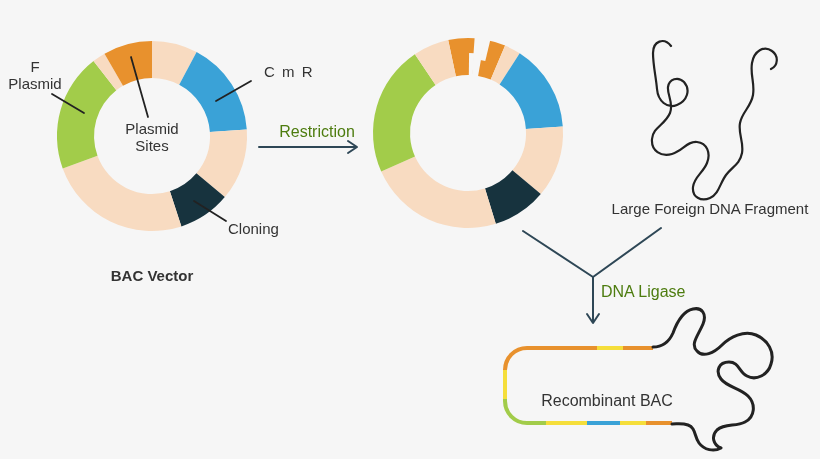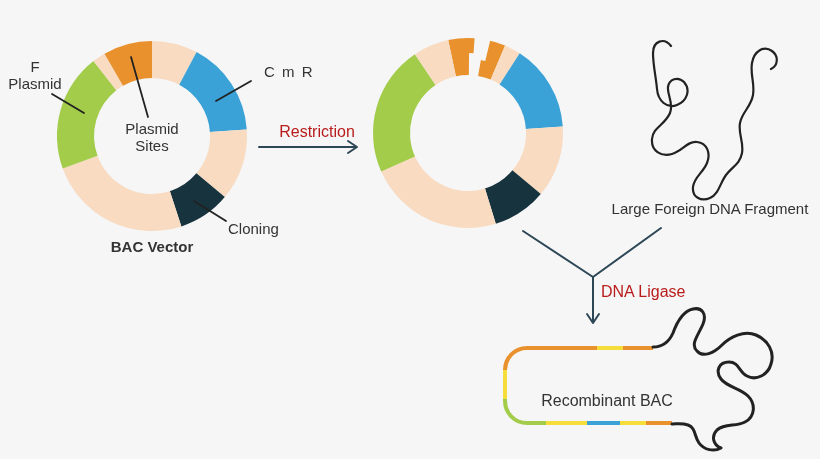--- a/index.html
+++ b/index.html
@@ -10,21 +10,21 @@
     position:relative;overflow:hidden;
   }
   .stage{position:absolute;inset:0;width:820px;height:459px;}
   svg.layer{position:absolute;left:0;top:0;}
   .lbl{
     position:absolute;color:#333333;font-size:15px;line-height:17px;
     white-space:pre-line;
   }
   .center{text-align:center;}
   .bold{font-weight:bold;}
-  .accent{color:#b91c1c;}
+  .accent{color:#4d7c0f;}
   .big{font-size:16px;line-height:18px;}
   .spread{letter-spacing:1.5px;text-align:right;}
 </style>
 </head>
 <body>
 
 <div class="stage">
 
   <svg class="layer" width="820" height="459" viewBox="0 0 820 459">
 
@@ -109,21 +109,21 @@
   <div class="lbl center" style="left:4px;top:58px;width:62px;">F
 Plasmid</div>
 
   <div class="lbl center" style="left:102px;top:120px;width:100px;">Plasmid
 Sites</div>
 
   <div class="lbl spread" style="left:244px;top:63px;width:70px;">C m R</div>
 
   <div class="lbl" style="left:228px;top:220px;width:70px;">Cloning</div>
 
-  <div class="lbl center bold" style="left:82px;top:238px;width:140px;text-align:center;">BAC Vector</div>
+  <div class="lbl center bold" style="left:82px;top:267px;width:140px;text-align:center;">BAC Vector</div>
 
   <div class="lbl center accent big" style="left:255px;top:123px;width:124px;">Restriction</div>
 
 
   <div class="lbl center" style="left:598px;top:200px;width:224px;">Large Foreign DNA Fragment</div>
 
   <div class="lbl accent big" style="left:601px;top:283px;width:120px;">DNA Ligase</div>
 
   <div class="lbl center big" style="left:537px;top:376px;width:140px;margin-top:16px;">Recombinant BAC</div>
 </div>

